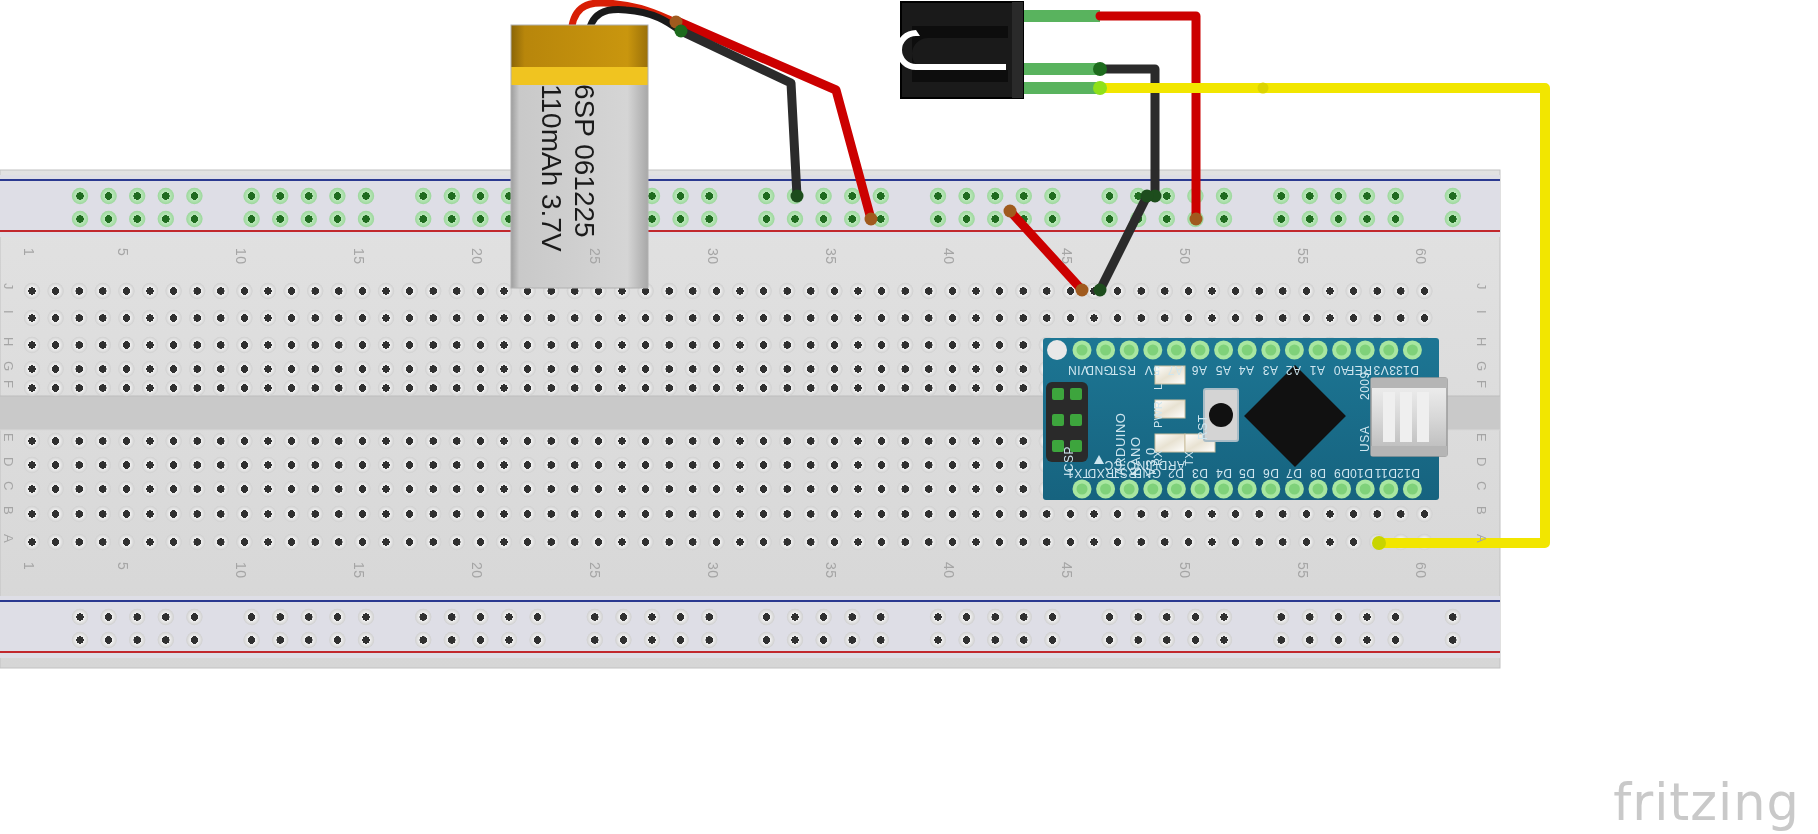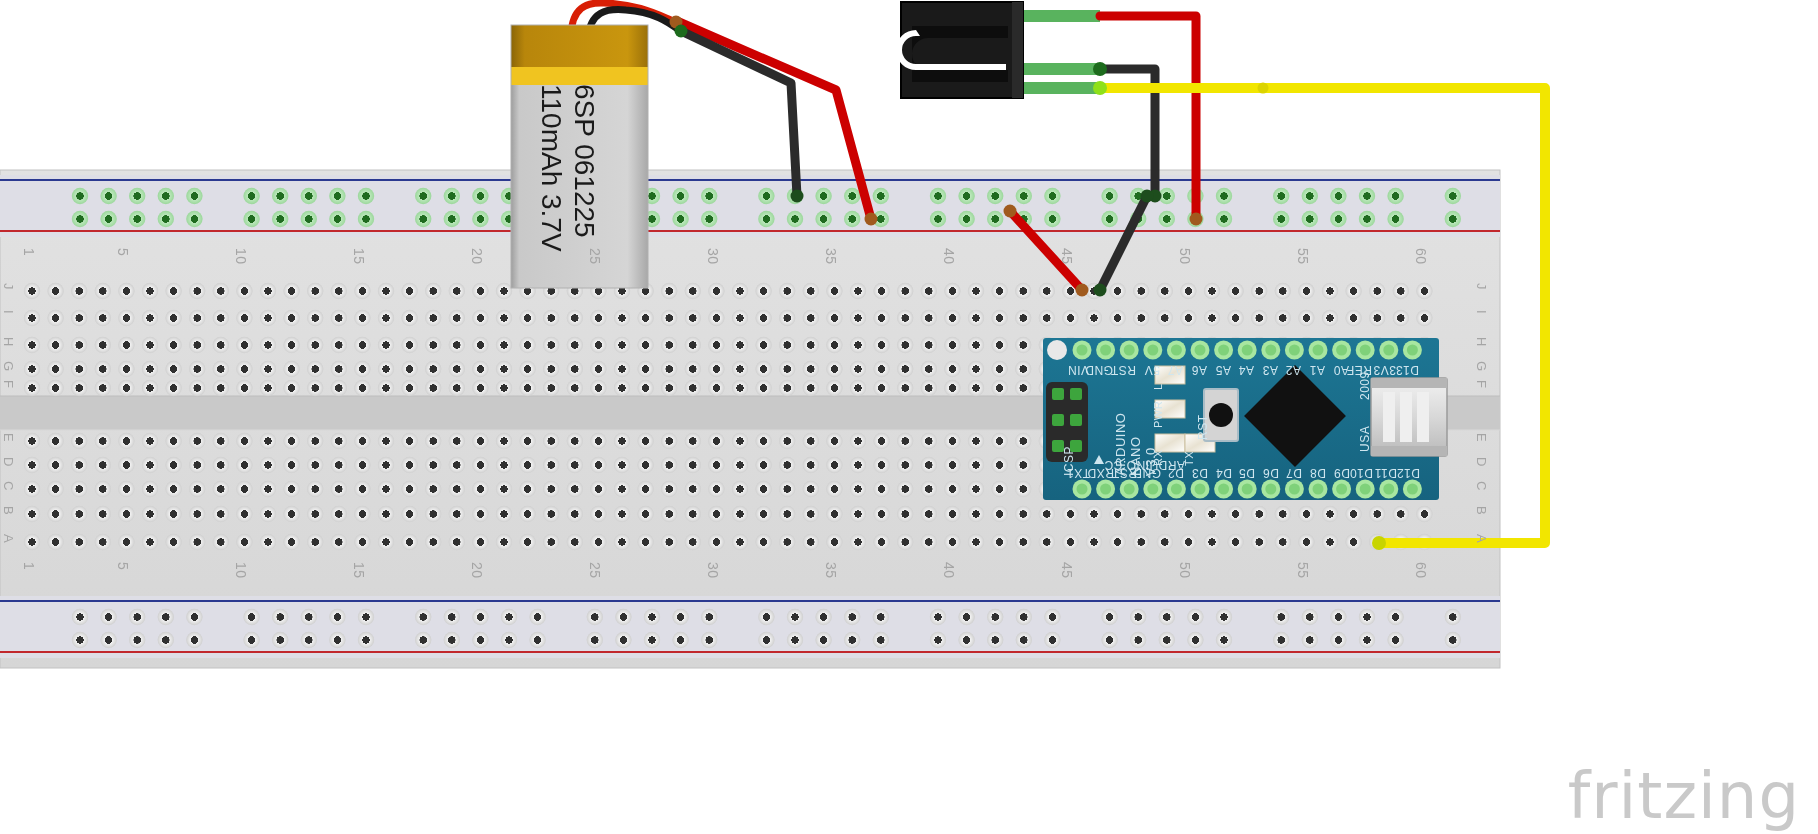--- a/index.html
+++ b/index.html
@@ -2,21 +2,21 @@
 <html><head>
 <meta charset="utf-8">
 <style>
   html,body{margin:0;padding:0;background:#ffffff;}
   body{width:1818px;height:834px;position:relative;overflow:hidden;
        font-family:"Liberation Sans","DejaVu Sans",sans-serif;}
   #stage{position:absolute;left:0;top:0;width:1818px;height:834px;}
   #stage > svg{position:absolute;left:0;top:0;}
   .lbl{position:absolute;color:#9a9a9a;font-size:13px;letter-spacing:.5px;}
   .rot90{transform:rotate(90deg);transform-origin:left top;white-space:nowrap;}
-  .fritz{position:absolute;right:18px;bottom:6px;font-size:64px;color:#c9c9c9;
+  .fritz{position:absolute;right:18px;bottom:6px;font-size:51px;color:#c9c9c9;
          font-family:"DejaVu Sans",sans-serif;letter-spacing:1px;line-height:1;}
   .battxt{position:absolute;white-space:nowrap;font-size:28px;color:#1a1a1a;
           font-family:"Liberation Sans",sans-serif;}
 </style>
 </head>
 <body>
 
 <div id="stage">
 
 <svg width="1818" height="834" viewBox="0 0 1818 834">

